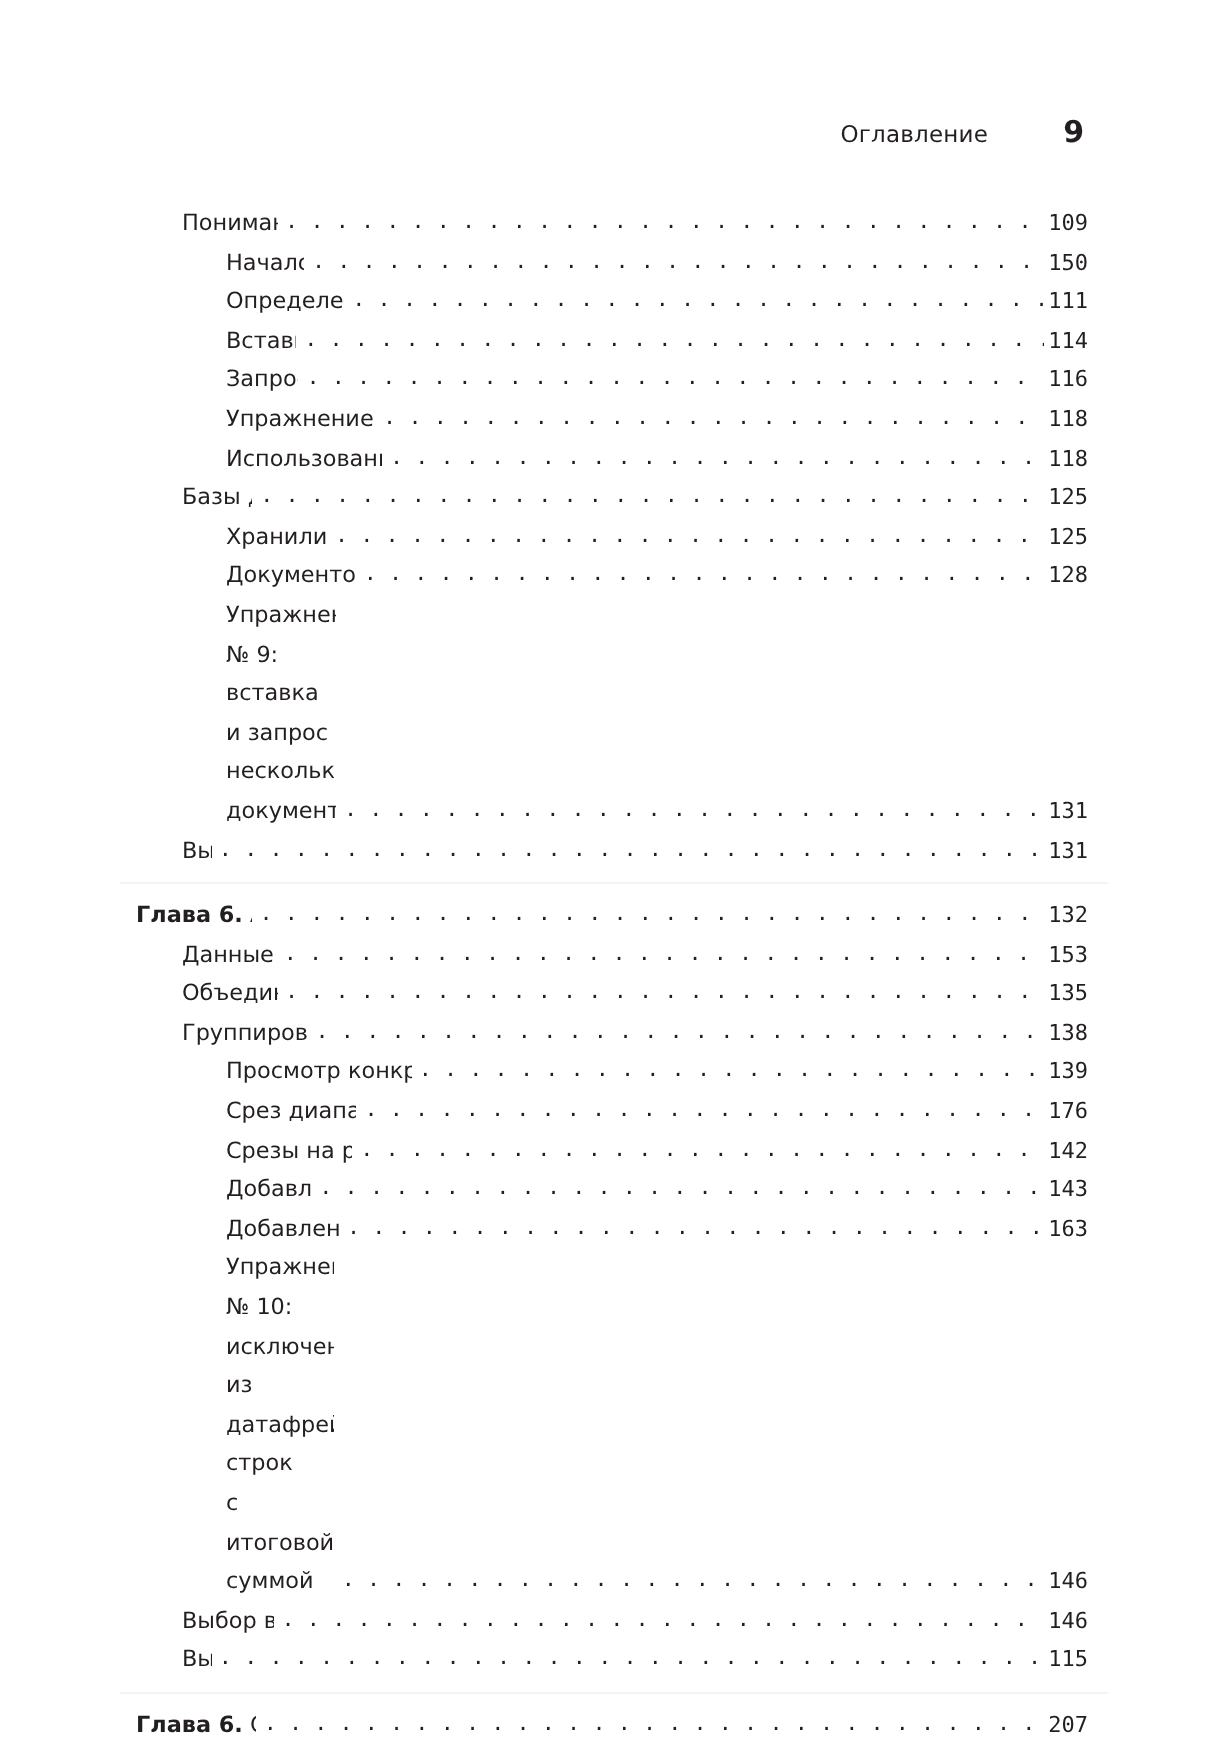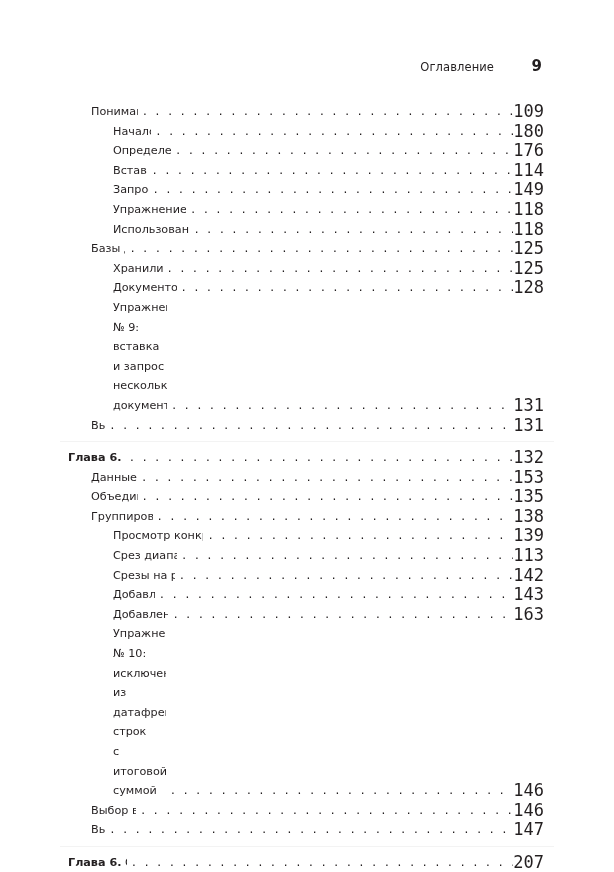--- a/index.html
+++ b/index.html
@@ -36,21 +36,21 @@
     flex: 1 1 auto; overflow: hidden; white-space: nowrap;
     font-family: "DejaVu Sans Mono", monospace; font-size: 10.5px;
     letter-spacing: 1.6px; padding: 0 3px 0 4px; color: #231f20;
   }
   .dots::before {
     content: ". . . . . . . . . . . . . . . . . . . . . . . . . . . . . . . . . . . . . . . . . . . . . . . . . . . . . . . . . . . . . . . . . . . . . . . . . . . . . . . . . . . . . . . . . . . . . . . . . . . . . . . .";
     letter-spacing: 0;
   }
   .pg {
     flex: 0 0 auto; font-family: "DejaVu Sans Mono", monospace;
-    font-size: 17px; text-align: right; min-width: 22px;
+    font-size: 11px; text-align: right; min-width: 22px;
   }
   .chapter-prefix { font-weight: bold; }
   .sep {
     height: 1px; margin: 6px 60px 6px 60px; background: #f3f3f3;
   }
 </style>
 </head>
 <body>
 
 <div class="running-head">
@@ -60,36 +60,36 @@
 
 <div class="toc" id="toc">
     <div class="row lvl1">
       <span class="label-wrap"><span>Понимание инструкций SQL</span></span>
       <span class="dots"></span>
       <span class="pg">109</span>
     </div>
     <div class="row lvl2">
       <span class="label-wrap"><span>Начало работы с MySQL</span></span>
       <span class="dots"></span>
-      <span class="pg">180</span>
+      <span class="pg">150</span>
     </div>
     <div class="row lvl2">
       <span class="label-wrap"><span>Определение структуры базы данных</span></span>
       <span class="dots"></span>
-      <span class="pg">176</span>
+      <span class="pg">111</span>
     </div>
     <div class="row lvl2">
       <span class="label-wrap"><span>Вставка данных в БД</span></span>
       <span class="dots"></span>
       <span class="pg">114</span>
     </div>
     <div class="row lvl2">
       <span class="label-wrap"><span>Запрос к базе данных</span></span>
       <span class="dots"></span>
-      <span class="pg">149</span>
+      <span class="pg">116</span>
     </div>
     <div class="row lvl2">
       <span class="label-wrap"><span>Упражнение № 8: объединение «один-ко-многим»</span></span>
       <span class="dots"></span>
       <span class="pg">118</span>
     </div>
     <div class="row lvl2">
       <span class="label-wrap"><span>Использование инструментов аналитики баз данных</span></span>
       <span class="dots"></span>
       <span class="pg">118</span>
@@ -141,21 +141,21 @@
       <span class="pg">138</span>
     </div>
     <div class="row lvl2">
       <span class="label-wrap"><span>Просмотр конкретных агрегированных показателей по MultiIndex</span></span>
       <span class="dots"></span>
       <span class="pg">139</span>
     </div>
     <div class="row lvl2">
       <span class="label-wrap"><span>Срез диапазона агрегированных значений</span></span>
       <span class="dots"></span>
-      <span class="pg">113</span>
+      <span class="pg">176</span>
     </div>
     <div class="row lvl2">
       <span class="label-wrap"><span>Срезы на разных уровнях агрегирования</span></span>
       <span class="dots"></span>
       <span class="pg">142</span>
     </div>
     <div class="row lvl2">
       <span class="label-wrap"><span>Добавление общего итога</span></span>
       <span class="dots"></span>
       <span class="pg">143</span>
@@ -171,21 +171,21 @@
       <span class="pg">146</span>
     </div>
     <div class="row lvl1">
       <span class="label-wrap"><span>Выбор всех строк в группе</span></span>
       <span class="dots"></span>
       <span class="pg">146</span>
     </div>
     <div class="row lvl1">
       <span class="label-wrap"><span>Выводы</span></span>
       <span class="dots"></span>
-      <span class="pg">147</span>
+      <span class="pg">115</span>
     </div>
     <div class="sep"></div>
     <div class="row lvl0">
       <span class="label-wrap"><span class="chapter-prefix">Глава 6.</span> <span>Объединение датасетов</span></span>
       <span class="dots"></span>
       <span class="pg">207</span>
     </div>
   </div>
 
 </body></html>

